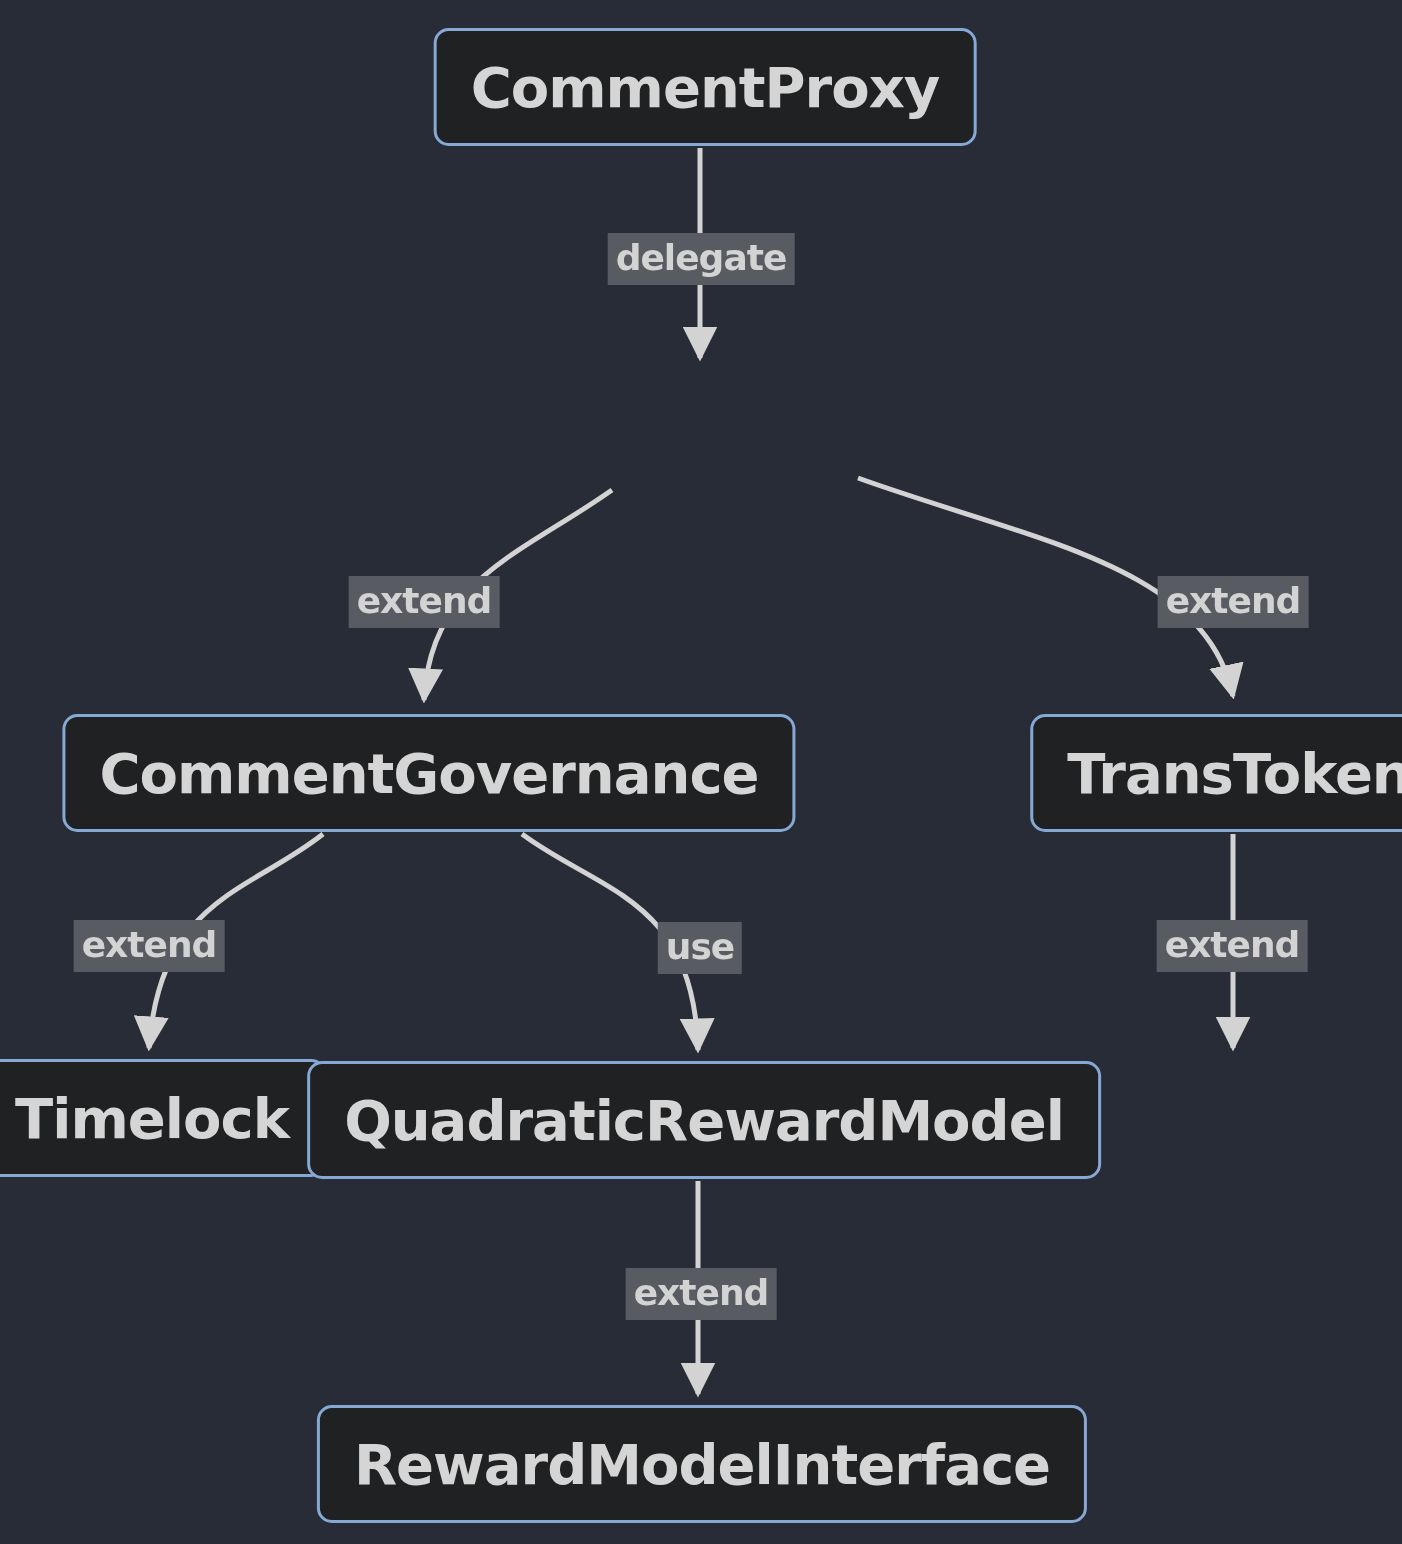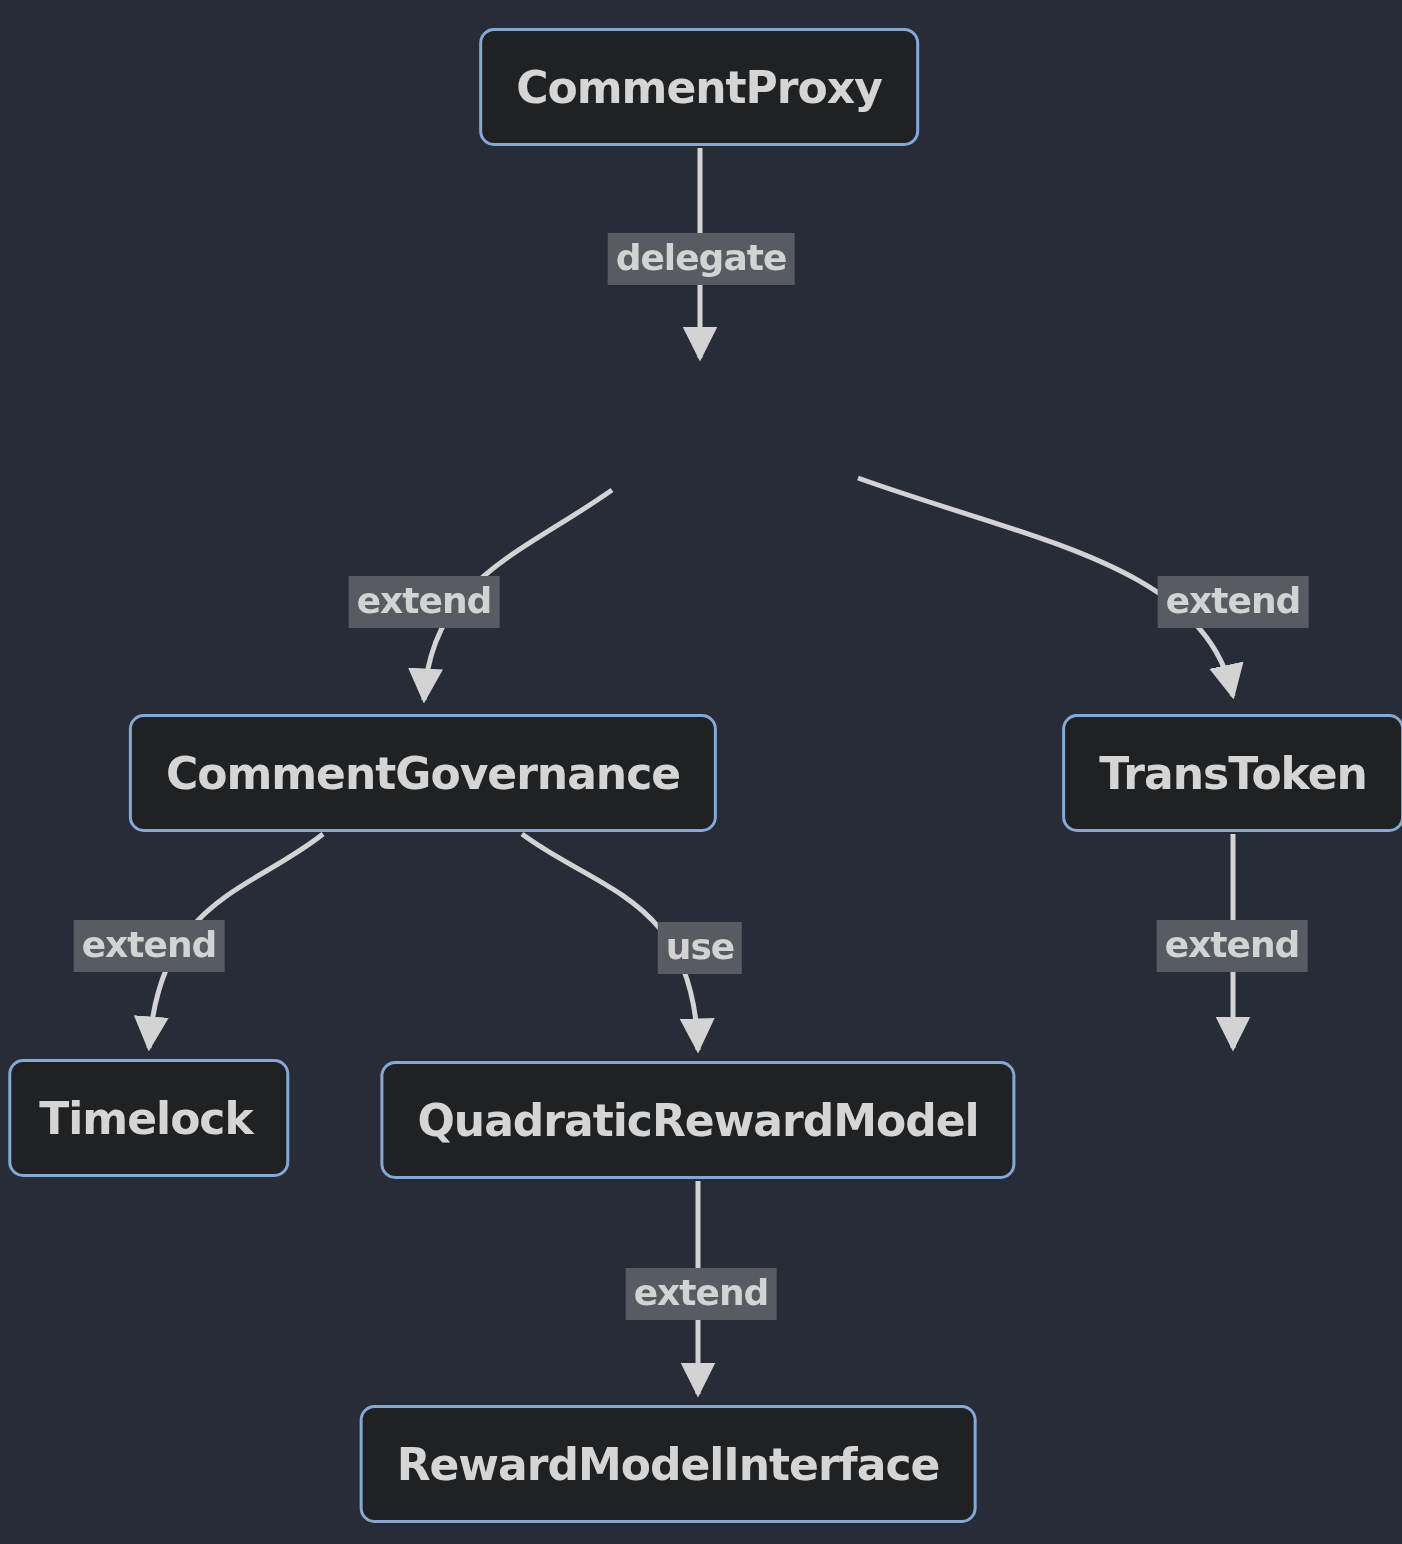--- a/index.html
+++ b/index.html
@@ -13,28 +13,29 @@
   .canvas{position:absolute;inset:0;}
   svg.edges{position:absolute;left:0;top:0;z-index:1;}
   .edge-path{stroke:#d3d3d3;stroke-width:5;fill:none;}
   .node{
     position:absolute;
     transform:translate(-50%,-50%);
     background:#1f2123;
     border:3px solid #86a8d4;
     border-radius:15px;
     color:#d5d5d5;
-    font-size:44px;
+    font-size:56px;
     font-weight:700;
     letter-spacing:-1px;
     height:112px;
     display:flex;align-items:center;justify-content:center;
     padding:0 34px;
     white-space:nowrap;
     z-index:3;
+    margin-left:6px;
   }
   .edge-label{
     position:absolute;
     transform:translate(-50%,-50%);
     background:#585c62;
     color:#d3d3d3;
     font-size:36px;
     font-weight:700;
     letter-spacing:-1px;
     line-height:1.0;
@@ -43,21 +44,21 @@
     z-index:2;
   }
   
   #n-commentproxy{left:699px;top:87px;}
   #n-commentv1{left:701px;top:429px;}
   #n-commentgovernance{left:423px;top:773px;}
   #n-transtoken{left:1233px;top:773px;}
   #n-timelock{left:149px;top:1118px;padding-left:28px;}
   #n-quadraticrewardmodel{left:698px;top:1120px;}
   #n-erc20{left:1233px;top:1118px;}
-  #n-rewardmodelinterface{left:668px;top:1464px;}
+  #n-rewardmodelinterface{left:696px;top:1464px;}
   
   #l-0{left:701px;top:259px;}
   #l-1{left:424px;top:602px;}
   #l-2{left:1233px;top:602px;}
   #l-3{left:149px;top:946px;}
   #l-4{left:700px;top:948px;}
   #l-5{left:1232px;top:946px;}
   #l-6{left:701px;top:1294px;}
 </style>
 </head>

